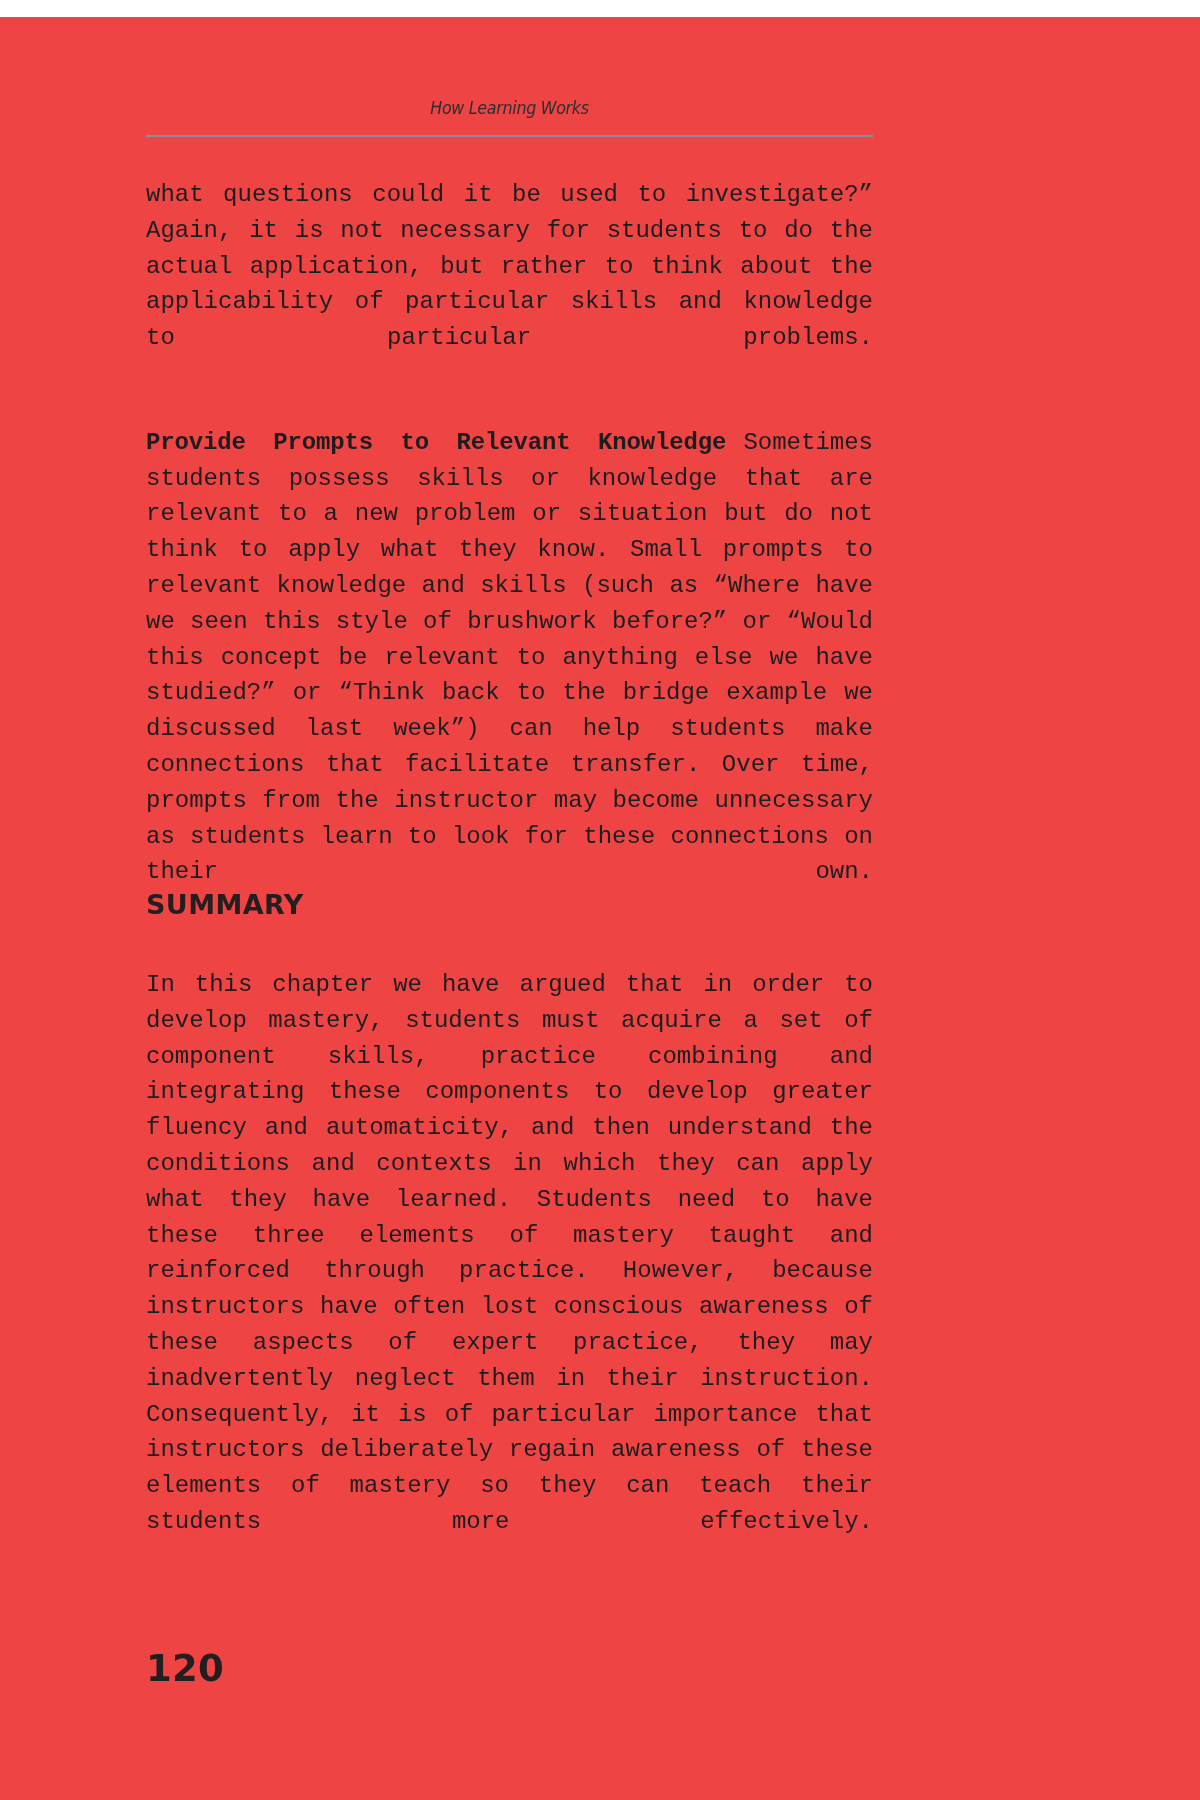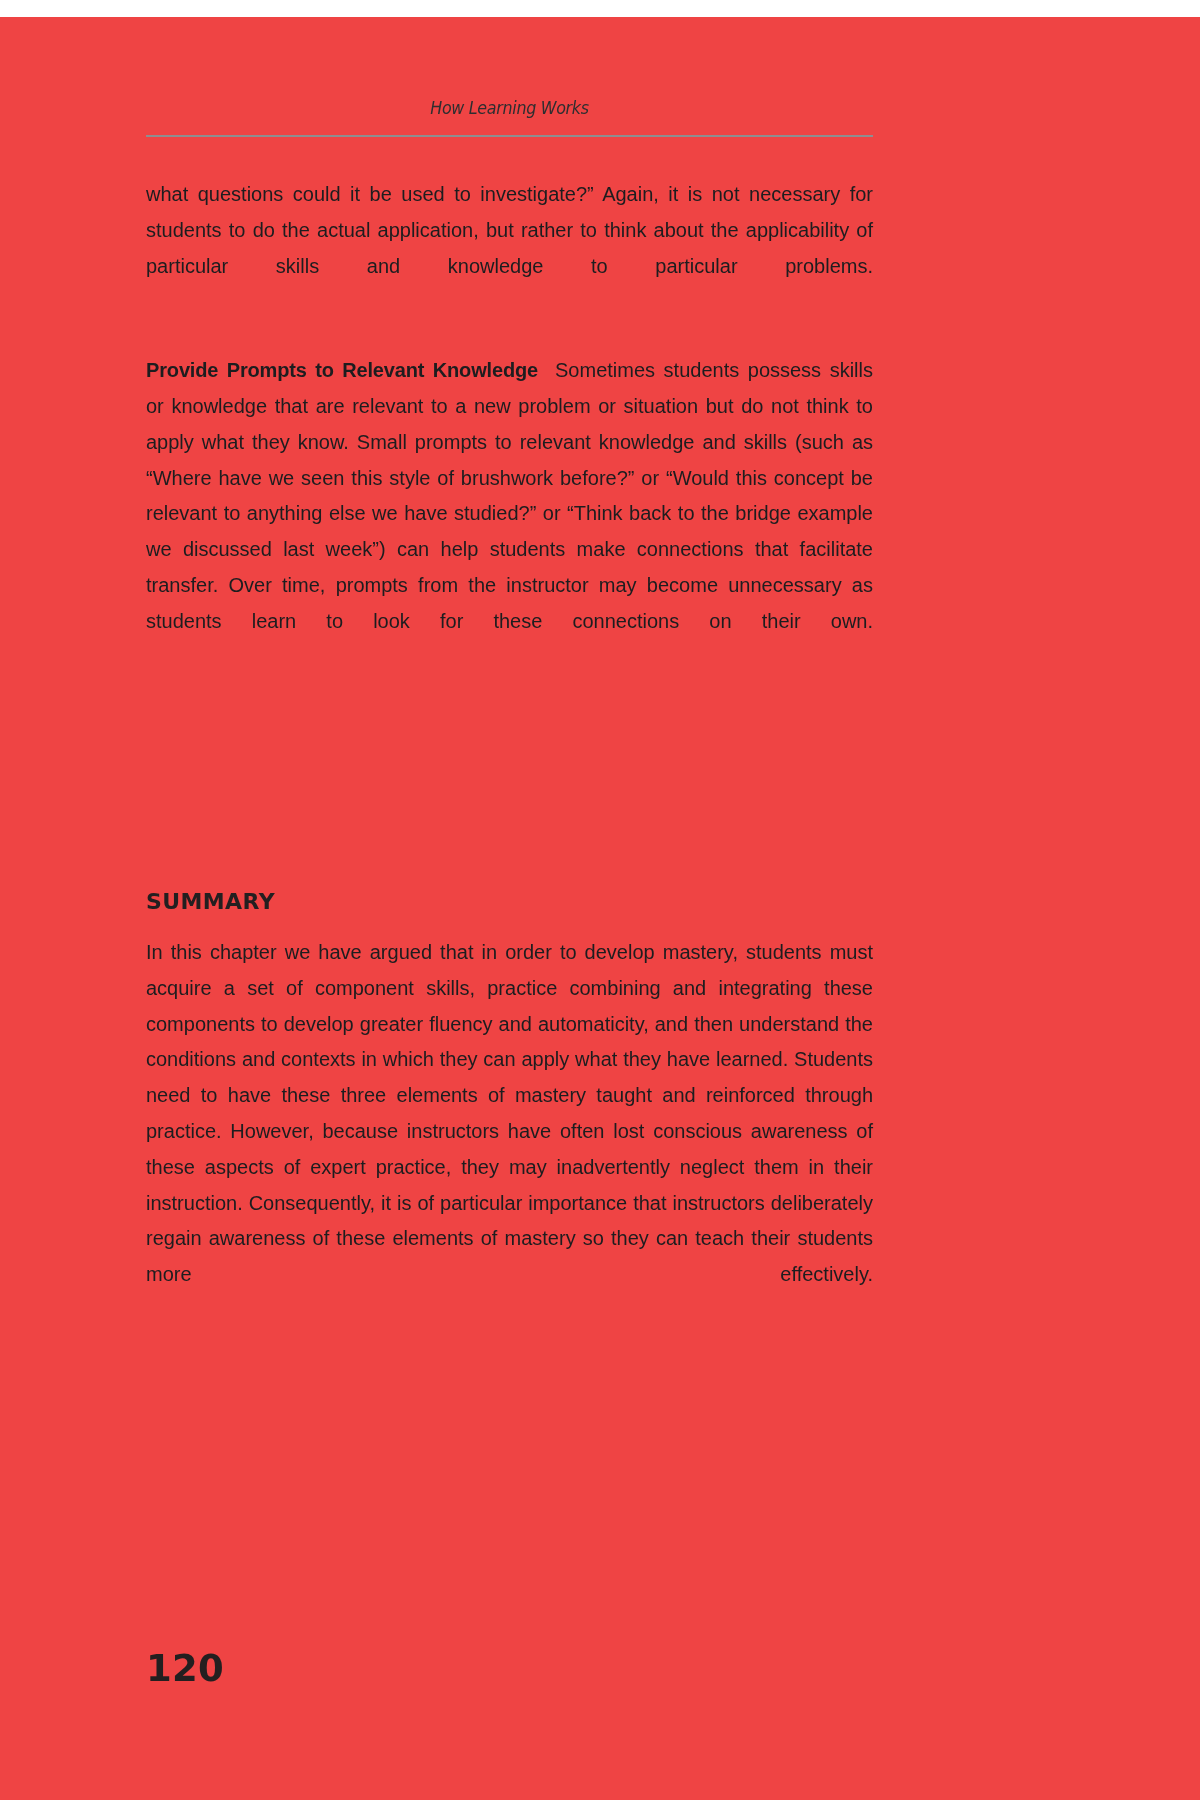--- a/index.html
+++ b/index.html
@@ -53,22 +53,22 @@
   
   .column {
     position: absolute;
     left: 146px;
     top: 160px;
     width: 727px;
   }
 
   p.body {
     margin: 0;
-    font-family: Liberation Sans, sans-serif;
-    font-size: 20px;
+    font-family: Liberation Mono, monospace;
+    font-size: 24px;
     line-height: 35.8px;
     color: #1d1d1f;
     text-align: justify;
     text-justify: inter-word;
     hyphens: manual;
   }
   p.body:last-child { text-align: justify; }
 
   .para-gap { height: 33px; }
 
@@ -88,21 +88,21 @@
     width: 100%;
   }
 
   
   .section-heading {
     position: absolute;
     left: 146px;
     top: 872px;
     font-family: "DejaVu Sans", sans-serif;
     font-weight: bold;
-    font-size: 22px;
+    font-size: 27px;
     letter-spacing: 0.4px;
     color: #231f20;
   }
 
   
   .summary-column {
     position: absolute;
     left: 146px;
     top: 850px;
     width: 727px;
@@ -134,19 +134,19 @@
     <p class="body">what questions could it be used to investigate?” Again, it is not necessary for students to do the actual application, but rather to think about the applicability of particular skills and knowledge to particular problems.</p>
 
     <div class="para-gap"></div>
 
     <p class="body"><span class="runin">Provide Prompts to Relevant Knowledge</span><span class="runin-gap"></span><span>Sometimes students possess skills or knowledge that are relevant to a new problem or situation but do not think to apply what they know. Small prompts to relevant knowledge and skills (such as “Where have we seen this style of brushwork before?” or “Would this concept be relevant to anything else we have studied?” or “Think back to the bridge example we discussed last week”) can help students make connections that facilitate transfer. Over time, prompts from the instructor may become unnecessary as students learn to look for these connections on their own.</span></p>
 
   </div>
 
   <div class="section-heading">SUMMARY</div>
 
-  <div class="summary-column" style="top:918px;">
+  <div class="summary-column" style="top:950px;">
     <p class="body">In this chapter we have argued that in order to develop mastery, students must acquire a set of component skills, practice combining and integrating these components to develop greater fluency and automaticity, and then understand the conditions and contexts in which they can apply what they have learned. Students need to have these three elements of mastery taught and reinforced through practice. However, because instructors have often lost conscious awareness of these aspects of expert practice, they may inadvertently neglect them in their instruction. Consequently, it is of particular importance that instructors deliberately regain awareness of these elements of mastery so they can teach their students more effectively.</p>
   </div>
 
   <div class="folio">120</div>
 
 </div>
 
 </body></html>

